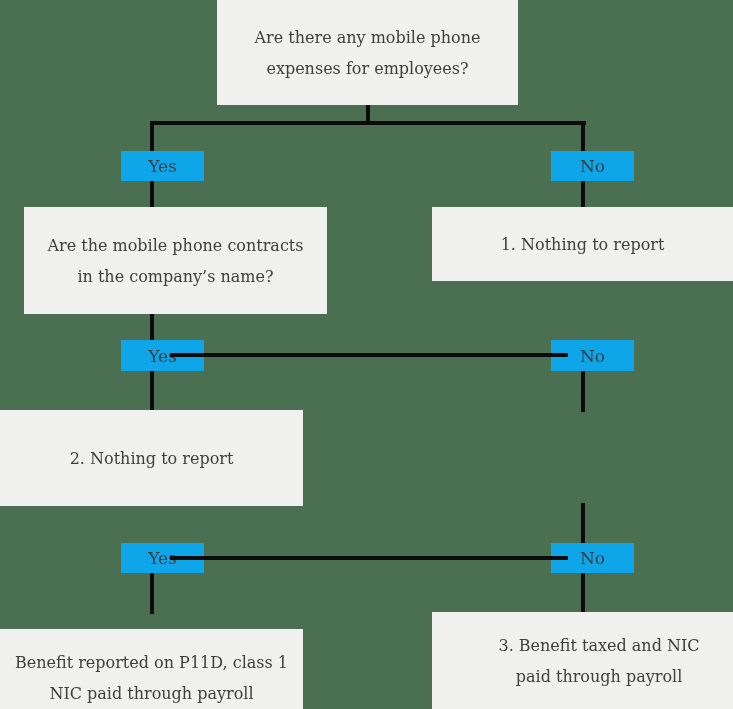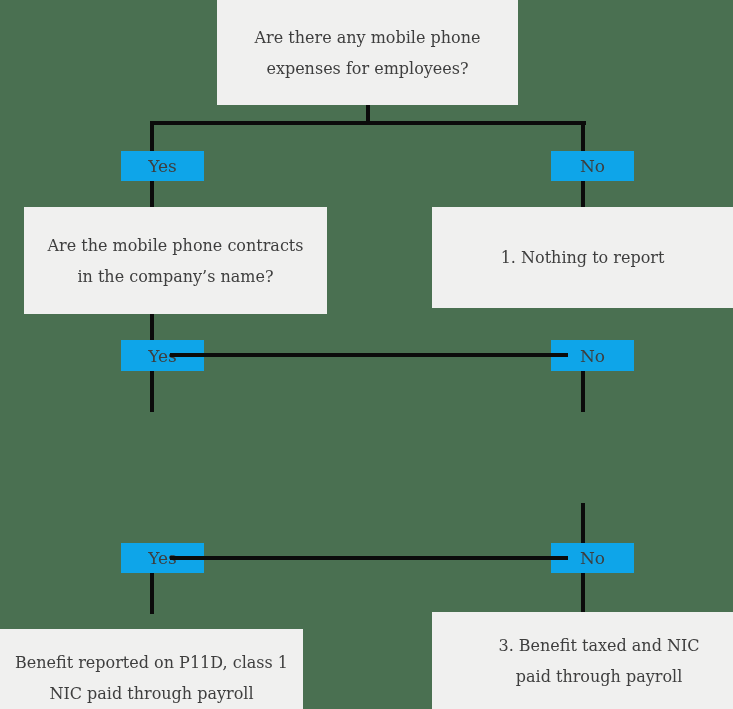--- a/index.html
+++ b/index.html
@@ -45,21 +45,21 @@
     background: #0B0B0B;
     z-index: 1;
   }
   .line.over {
     z-index: 3;
   }
 
   
   #node-root      { left: 217px; top: 0;     width: 301px; height: 105px; }
   #node-contracts { left: 0;     top: 207px; width: 303px; height: 107px; margin-left: 24px;  }
-  #node-nothing1  { left: 432px; top: 207px; width: 301px; height: 101px;  }
+  #node-nothing1  { left: 432px; top: 207px; width: 301px; height: 74px;  }
   #node-nothing2  { left: 0;     top: 410px; width: 303px; height: 96px;  }
   #node-paydirect { left: 432px; top: 410px; width: 301px; height: 96px;  }
   #node-p11d      { left: 0;     top: 629px; width: 303px; height: 97px;  }
   #node-taxed     { left: 432px; top: 612px; width: 334px; height: 97px;  }
 
   
   #label-yes1 { left: 121px; top: 151px; height: 30px; }
   #label-no1  { left: 551px; top: 151px; height: 30px; }
   #label-yes2 { left: 121px; top: 340px; }
   #label-no2  { left: 551px; top: 340px; }
@@ -113,20 +113,23 @@
 
   <div class="node" id="node-contracts">
     <span>Are the mobile phone contracts
 in the company’s name?</span>
   </div>
 
   <div class="node" id="node-nothing1">
     <span>1. Nothing to report</span>
   </div>
 
+  <div class="node" id="node-nothing2">
+    <span>2. Nothing to report</span>
+  </div>
 
 
   <div class="node" id="node-p11d">
     <span>Benefit reported on P11D, class 1
 NIC paid through payroll</span>
   </div>
 
   <div class="node" id="node-taxed">
     <span>3. Benefit taxed and NIC
 paid through payroll</span>

